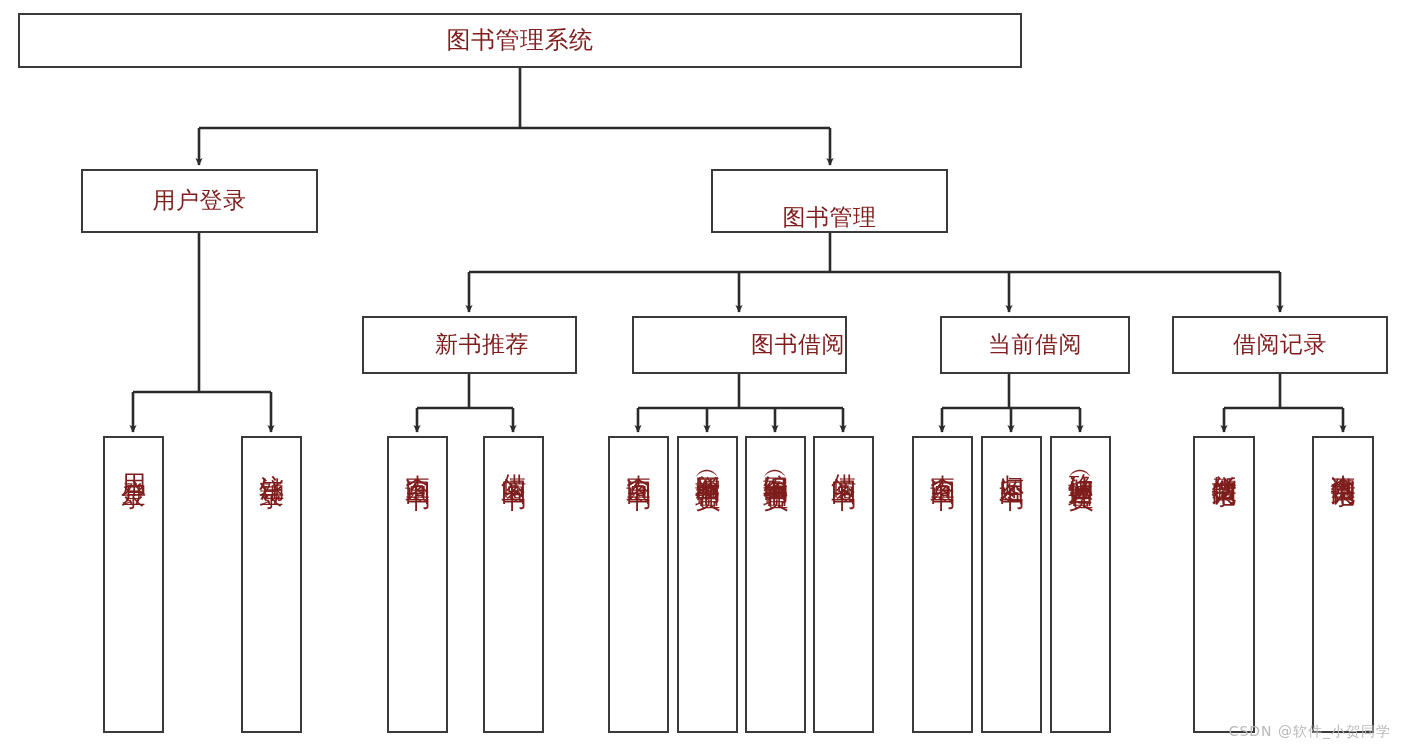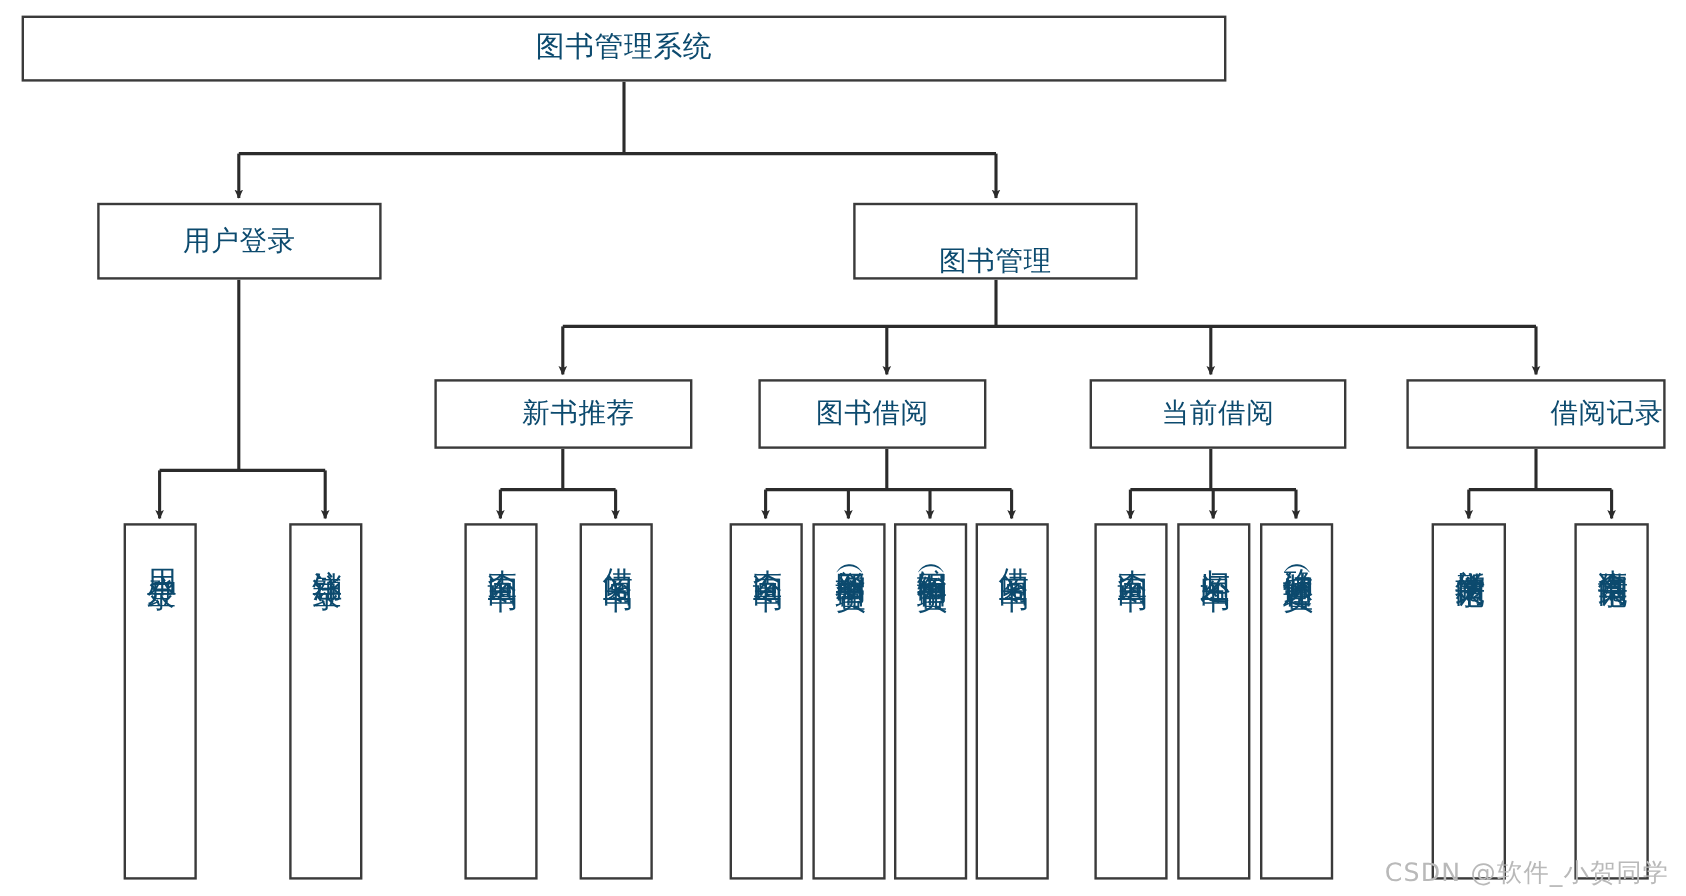--- a/index.html
+++ b/index.html
@@ -28,25 +28,24 @@
     background:#ffffff;
     border:2.5px solid #3a3a3a;
     display:flex;
     align-items:center;
     justify-content:center;
     z-index:2;
   }
   .node-label{
     display:block;
     text-align:center;
-    color:#0c4a6e;
+    color:#7f1d1d;
     letter-spacing:0.5px;
     line-height:1.18;
     white-space:nowrap;
-    font-family:Liberation Serif, serif;
   }
   
   .node.h .node-label{
     font-size:23px;
   }
   .node.root .node-label{ font-size:24px; }
   
   .node.v{
     align-items:flex-start;
     justify-content:center;
@@ -61,21 +60,21 @@
     white-space:nowrap;
   }
   .node.v.tall-text .node-label{
     font-size:25px;
     letter-spacing:2px;
   }
   #watermark{
     position:absolute;
     right:14px;
     bottom:6px;
-    font-size:21px;
+    font-size:14px;
     color:#b9b9b9;
     letter-spacing:1px;
     z-index:5;
     white-space:nowrap;
     user-select:none;
     margin-left:24px;
   }
 </style>
 </head>
 <body>
@@ -140,27 +139,27 @@
   <div class="node h" style="left:81px;top:169px;width:237px;height:64px;">
     <span class="node-label">用户登录</span>
   </div>
   <div class="node h" style="left:711px;top:169px;width:237px;height:64px;align-items:flex-end;">
     <span class="node-label">图书管理</span>
   </div>
 
   <div class="node h" style="left:362px;top:316px;width:215px;height:58px;padding-left:25px;">
     <span class="node-label">新书推荐</span>
   </div>
-  <div class="node h" style="left:632px;top:316px;width:190px;height:58px;">
+  <div class="node h" style="left:632px;top:316px;width:215px;height:58px;justify-content:flex-end;">
     <span class="node-label">图书借阅</span>
   </div>
-  <div class="node h" style="left:908px;top:316px;width:214px;height:58px;">
+  <div class="node h" style="left:940px;top:316px;width:190px;height:58px;">
     <span class="node-label">当前借阅</span>
   </div>
-  <div class="node h" style="left:1172px;top:316px;width:216px;height:58px;justify-content:flex-end;">
+  <div class="node h" style="left:1172px;top:316px;width:216px;height:58px;">
     <span class="node-label">借阅记录</span>
   </div>
 
   <div class="node v" style="left:103px;top:436px;width:61px;height:297px;">
     <span class="node-label">用户登录</span>
   </div>
   <div class="node v" style="left:241px;top:436px;width:61px;height:297px;">
     <span class="node-label">注销登录</span>
   </div>
 

